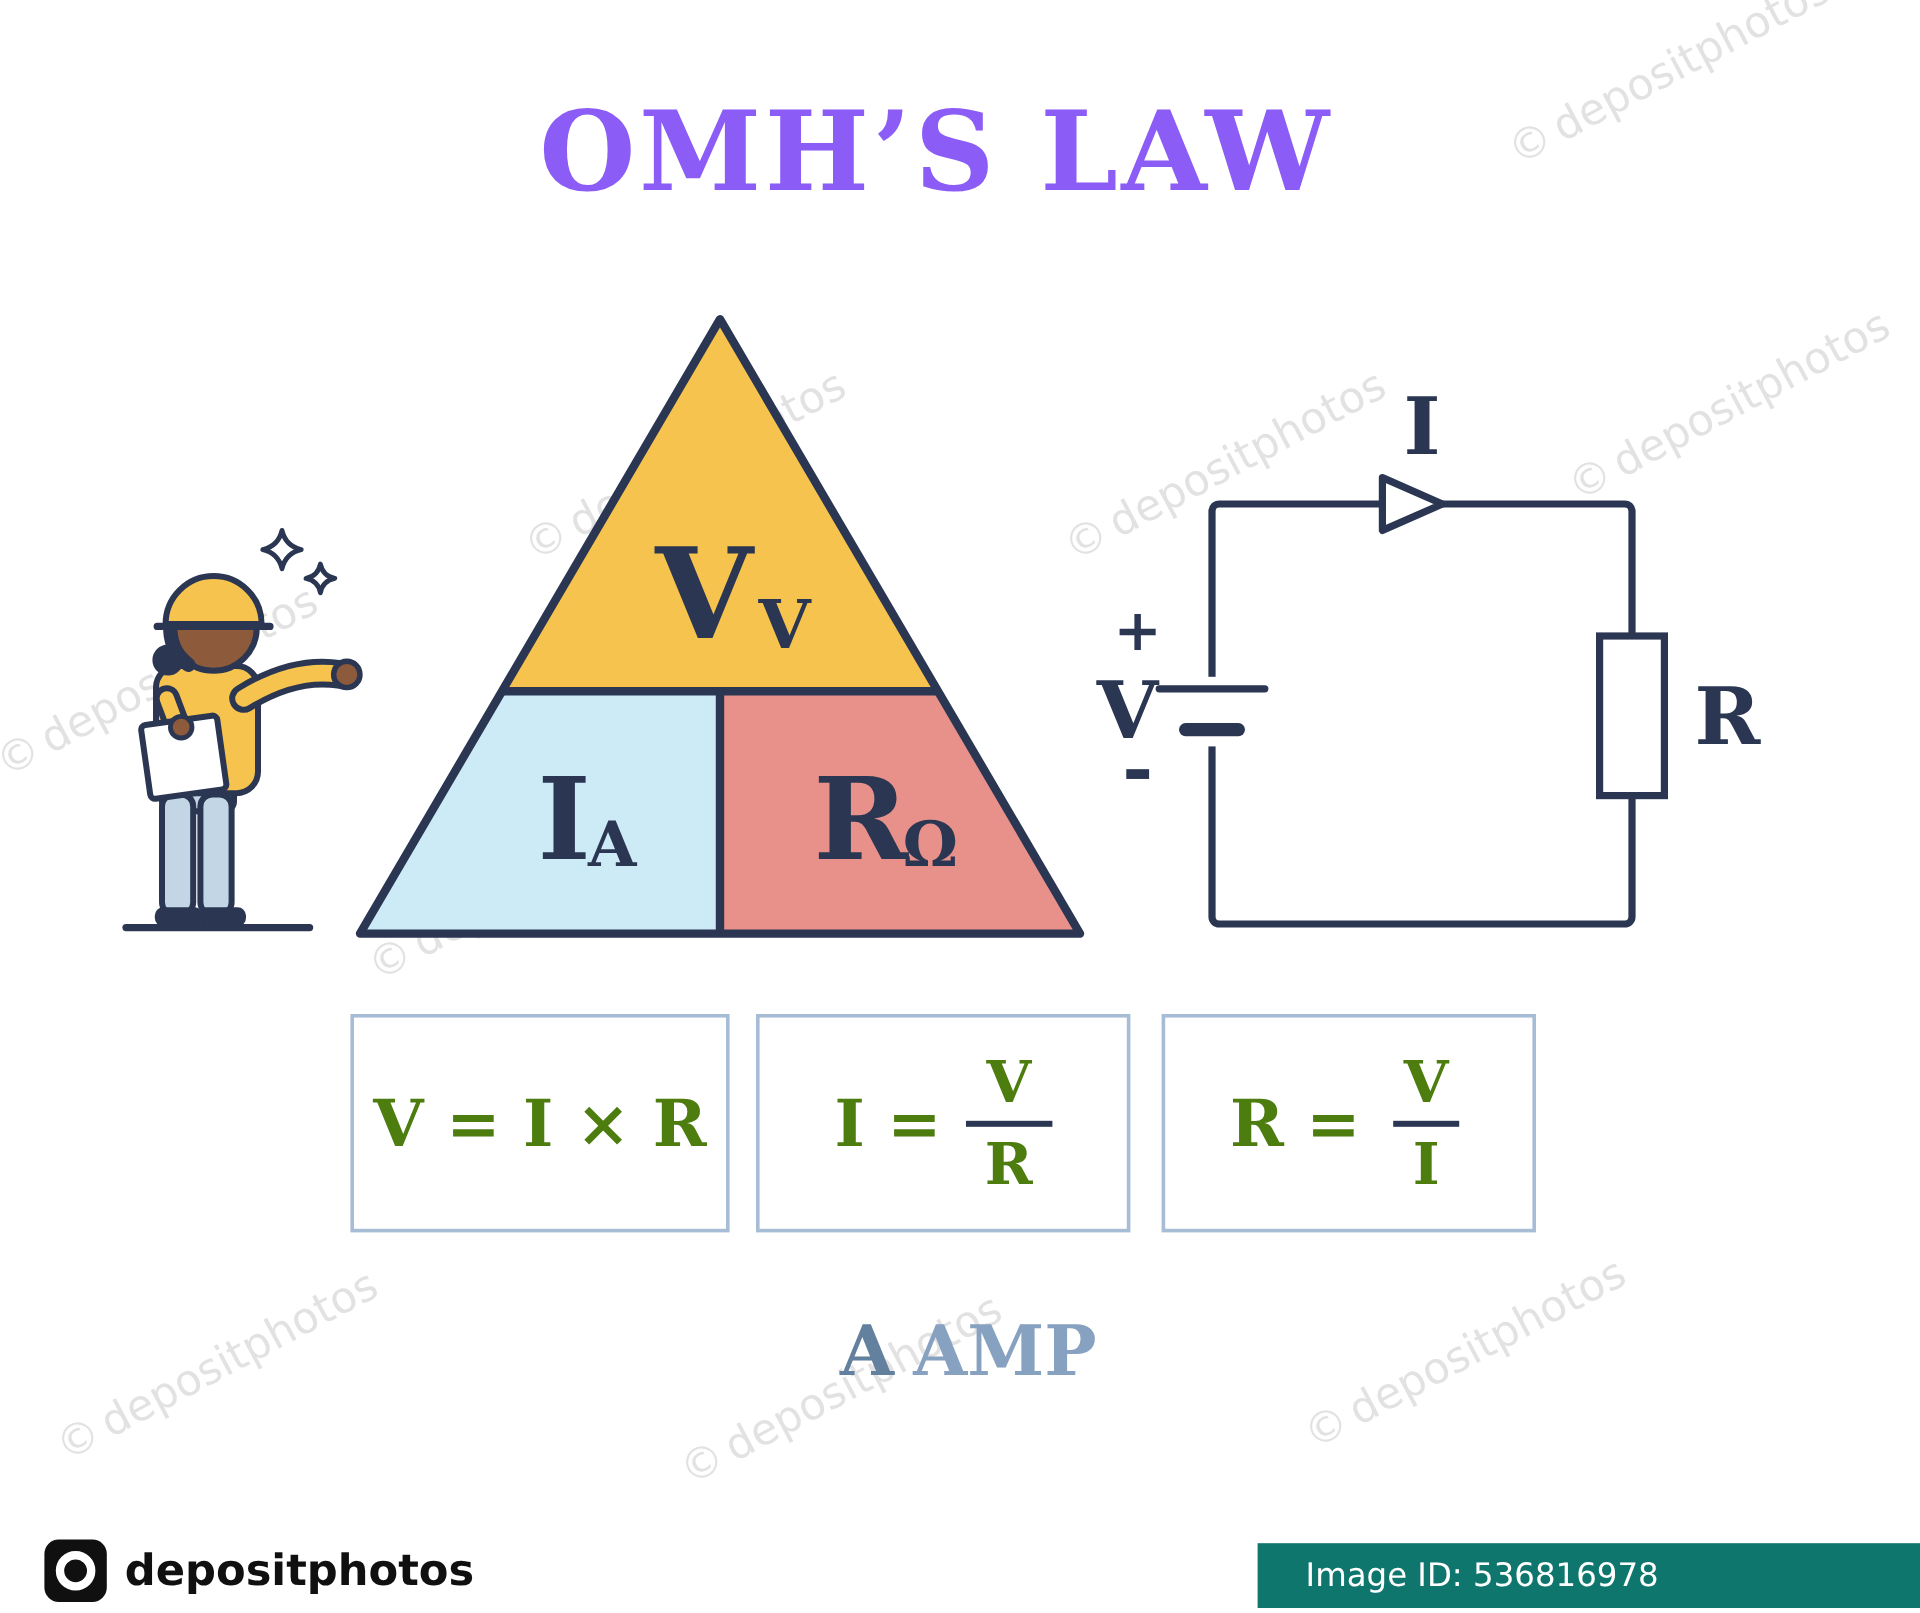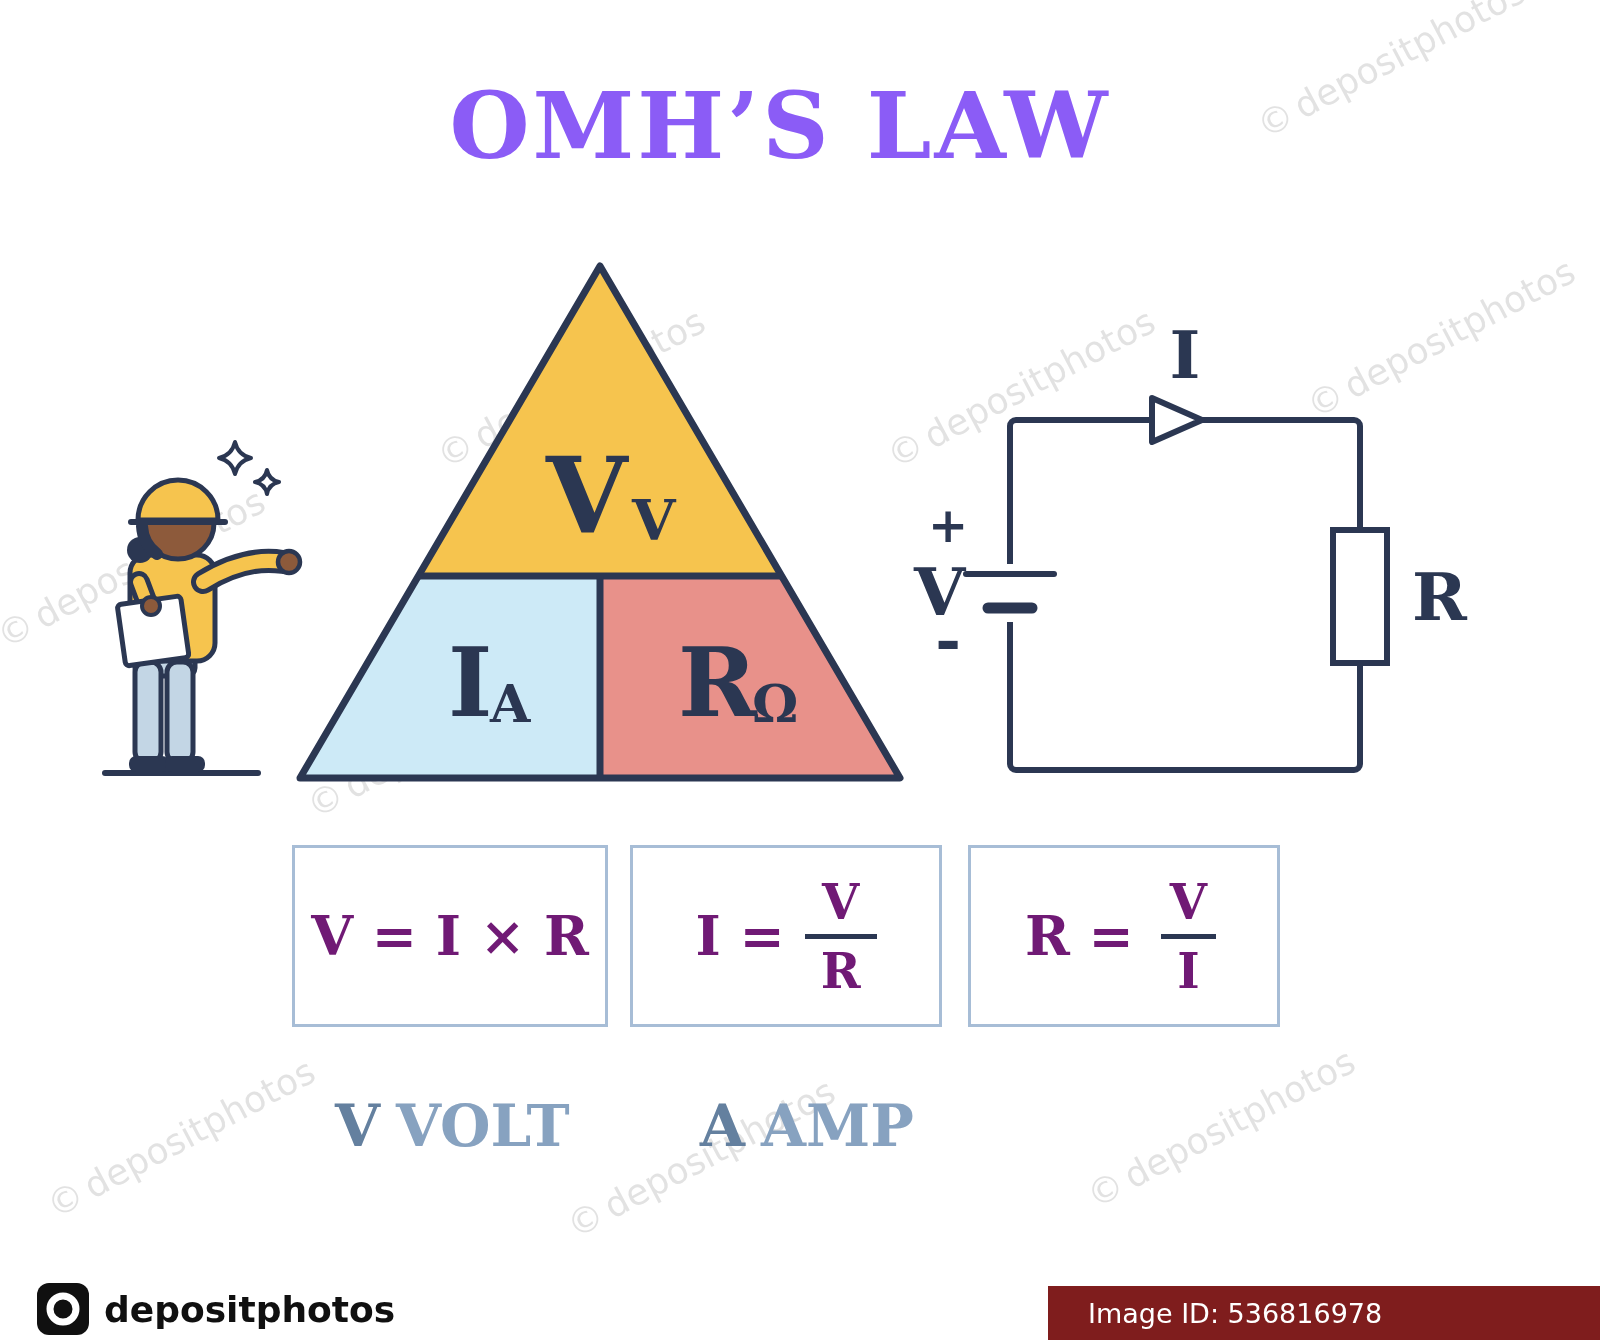--- a/index.html
+++ b/index.html
@@ -9,38 +9,38 @@
   .title{position:absolute;left:0;top:72px;width:1560px;text-align:center;
          font-size:92px;font-weight:bold;letter-spacing:3px;color:#8b5cf6;}
 
   svg text{font-family:"DejaVu Serif", serif;font-weight:bold;fill:#2b3752;}
 
   .abs{position:absolute;}
 
   
   .fbox{position:absolute;top:845px;height:176px;border:3px solid #a7bdd6;background:#ffffff;
         display:flex;align-items:center;justify-content:center;gap:20px;
-        font-size:54px;font-weight:bold;color:#701a75;}
+        font-size:54px;font-weight:bold;color:#4d7c0f;}
   .frac{display:inline-flex;flex-direction:column;align-items:center;line-height:1;font-size:48px;}
   .frac .num{padding:0 16px 8px;}
   .frac .den{border-top:5px solid #2b3752;padding:8px 16px 0;}
 
   
   .legend-item{position:absolute;top:1092px;font-size:58px;font-weight:bold;white-space:nowrap;}
   .legend-item .sym{color:#64809f;margin-right:16px;}
   .legend-item .word{color:#87a2c0;}
 
   
   .wm{position:absolute;transform:rotate(-28deg);transform-origin:left top;
       font-family:"DejaVu Sans", sans-serif;font-size:36px;color:rgba(110,110,110,0.20);
       white-space:nowrap;pointer-events:none;}
   .wm span{margin-right:6px;}
 
   
-  .id-bar{position:absolute;left:1048px;right:0;bottom:4px;height:54px;background:#7f1d1d;
+  .id-bar{position:absolute;left:1048px;right:0;bottom:4px;height:54px;background:#0f766e;
           color:#ffffff;font-family:"DejaVu Sans", sans-serif;font-size:27px;
           display:flex;align-items:center;justify-content:space-between;padding:0 40px;}
   .logo{position:absolute;left:36px;bottom:8px;display:flex;align-items:center;gap:14px;}
   .logo-text{font-family:"DejaVu Sans", sans-serif;font-weight:bold;font-size:36px;color:#101010;}
 </style>
 </head>
 <body>
 
 <div id="page">
 
@@ -138,23 +138,20 @@
   </div>
 
   <div class="fbox" style="left:968px;width:306px">
     <span>R =</span>
     <span class="frac">
       <span class="num">V</span>
       <span class="den">I</span>
     </span>
   </div>
 
-  <div class="legend-item" style="left:335px">
-    <span class="sym">V</span><span class="word">VOLT</span>
-  </div>
   <div class="legend-item" style="left:700px">
     <span class="sym">A</span><span class="word">AMP</span>
   </div>
 
   <div class="logo">
     <svg width="54" height="54" viewBox="0 0 54 54">
       <rect x="1" y="1" width="52" height="52" rx="12" fill="#101010"></rect>
       <circle cx="27" cy="27" r="13" fill="none" stroke="#ffffff" stroke-width="7"></circle>
     </svg>
     <span class="logo-text">depositphotos</span>

